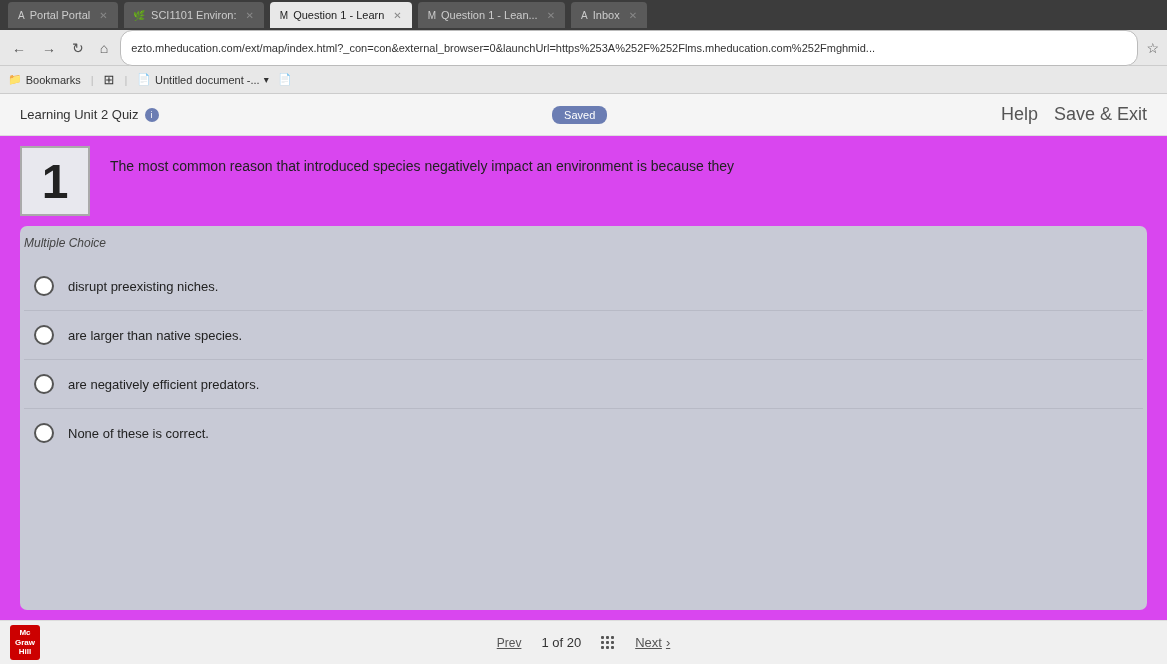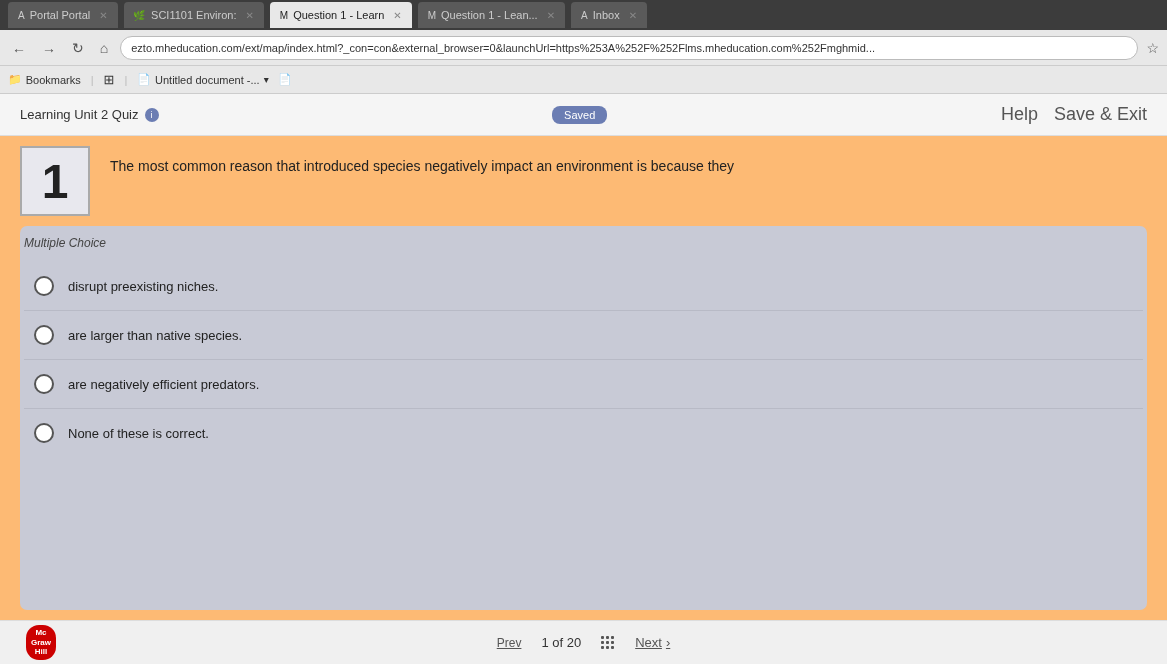--- a/index.html
+++ b/index.html
@@ -66,21 +66,21 @@
       font-size: 14px;
       color: #555;
       padding: 2px 4px;
     }
     .nav-btn:disabled { color: #bbb; cursor: default; }
     .address-bar {
       flex: 1;
       background: #fff;
       border: 1px solid #bbb;
       border-radius: 12px;
-      height: 24px;
+      height: 36px;
       display: flex;
       align-items: center;
       padding: 0 10px;
       font-size: 11px;
       color: #333;
       overflow: hidden;
     }
     .bookmarks-row {
       background: #e8e8e8;
       height: 28px;
@@ -94,21 +94,21 @@
     }
     .bookmark-item {
       display: flex;
       align-items: center;
       gap: 4px;
       cursor: pointer;
     }
 
     
     .quiz-container {
-      background: #fdba74;
+      background: #d946ef;
       padding: 0;
       height: calc(664px - 30px - 36px - 28px);
       display: flex;
       flex-direction: column;
     }
 
     
     .quiz-topbar {
       background: #f5f5f5;
       border-bottom: 1px solid #ddd;
@@ -235,26 +235,26 @@
       border-top: 1px solid #ddd;
       height: 44px;
       display: flex;
       align-items: center;
       justify-content: center;
       gap: 20px;
       position: relative;
     }
     .mc-graw-logo {
       position: absolute;
-      left: 26px;
+      left: 10px;
       background: #c00;
       color: white;
       font-size: 8px;
       padding: 3px 5px;
-      border-radius: 13px;
+      border-radius: 3px;
       font-weight: bold;
       line-height: 1.2;
       text-align: center;
     }
     .pagination-text {
       font-size: 13px;
       color: #333;
     }
     .grid-dot {
       width: 3px;

